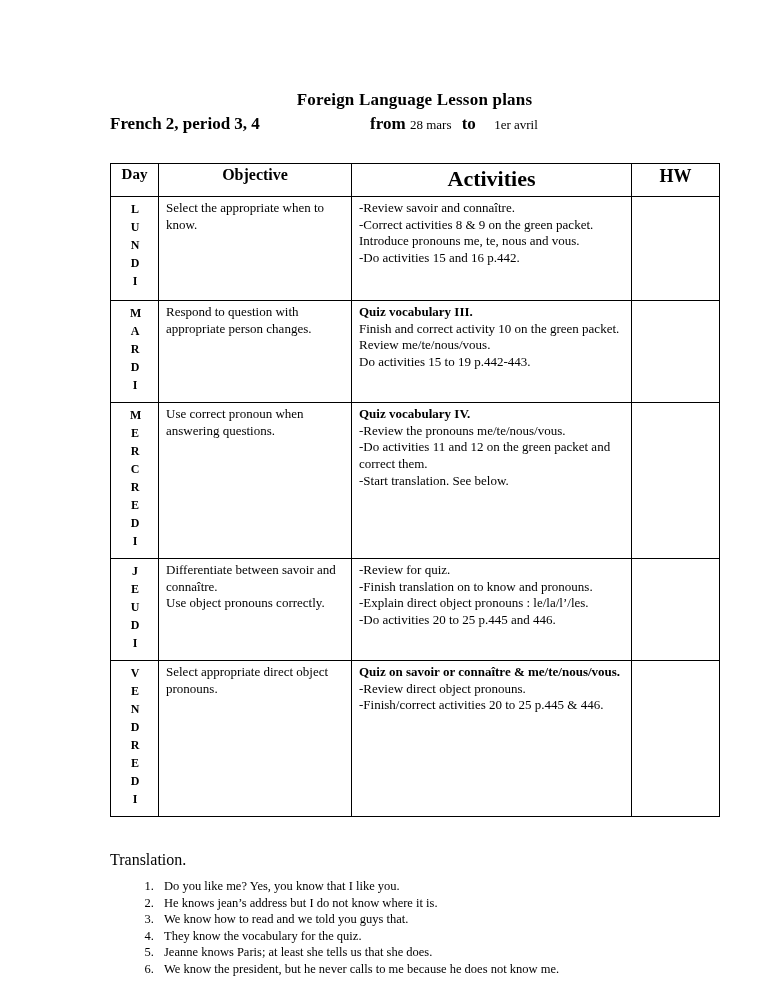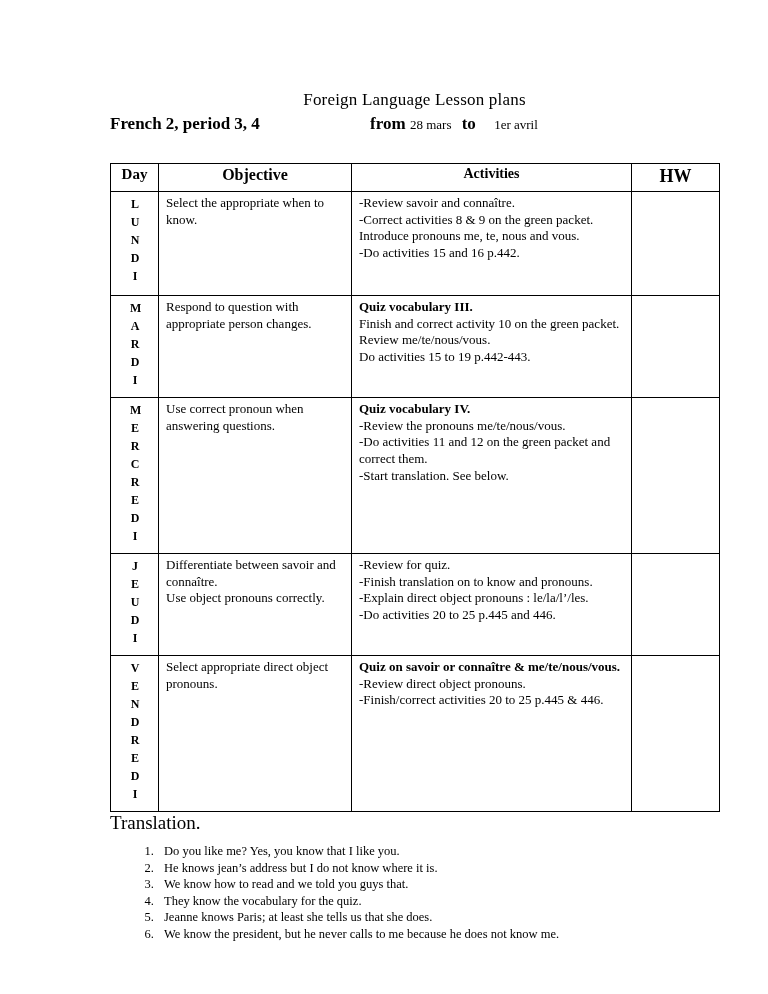--- a/index.html
+++ b/index.html
@@ -9,21 +9,21 @@
     height: 994px;
     font-family: "Liberation Serif", serif;
     color: #000;
     position: relative;
     overflow: hidden;
   }
   .page { padding: 90px 49px 0 110px; }
 
   .doc-title {
     text-align: center;
-    font-weight: normal;
+    font-weight: bold;
     font-size: 17px;
     letter-spacing: 0.2px;
   }
   .course-line {
     margin-top: 4px;
     font-size: 17px;
     white-space: nowrap;
   }
   .course-name { font-weight: bold; }
   .from-label { font-weight: bold; margin-left: 106px; }
@@ -55,21 +55,21 @@
   col.c-act { width: 280px; }
   col.c-hw  { width: 88px; }
 
   table.lesson th {
     font-weight: bold;
     text-align: center;
     padding: 2px 0 4px;
   }
   th.h-day { font-size: 15px; }
   th.h-obj { font-size: 16px; margin-top: 36px; }
-  th.h-act { font-size: 14px; }
+  th.h-act { font-size: 22px; }
   th.h-hw  { font-size: 18px; }
 
   table.lesson td {
     font-size: 13px;
     padding: 3px 6px 8px 7px;
     line-height: 1.28;
   }
   tr.r0 td { height: 104px; }
   tr.r1 td { height: 85px; }
   tr.r2 td { height: 110px; }
@@ -86,21 +86,22 @@
     line-height: 1.5;
     text-align: center;
   }
 
   .objective { white-space: pre-line; }
   .act b { display: block; font-weight: bold; }
   .act b:empty { display: none; }
   .act-text { white-space: pre-line; }
 
   .translation-title {
-    font-size: 19px;
+    font-size: 16px;
+    margin-top: 34px;
   }
   ol.translation-list {
     margin: 9px 0 0 47px;
     font-size: 12.5px;
     line-height: 1.32;
   }
   ol.translation-list li { padding-left: 7px; }
 </style>
 </head>
 <body>

